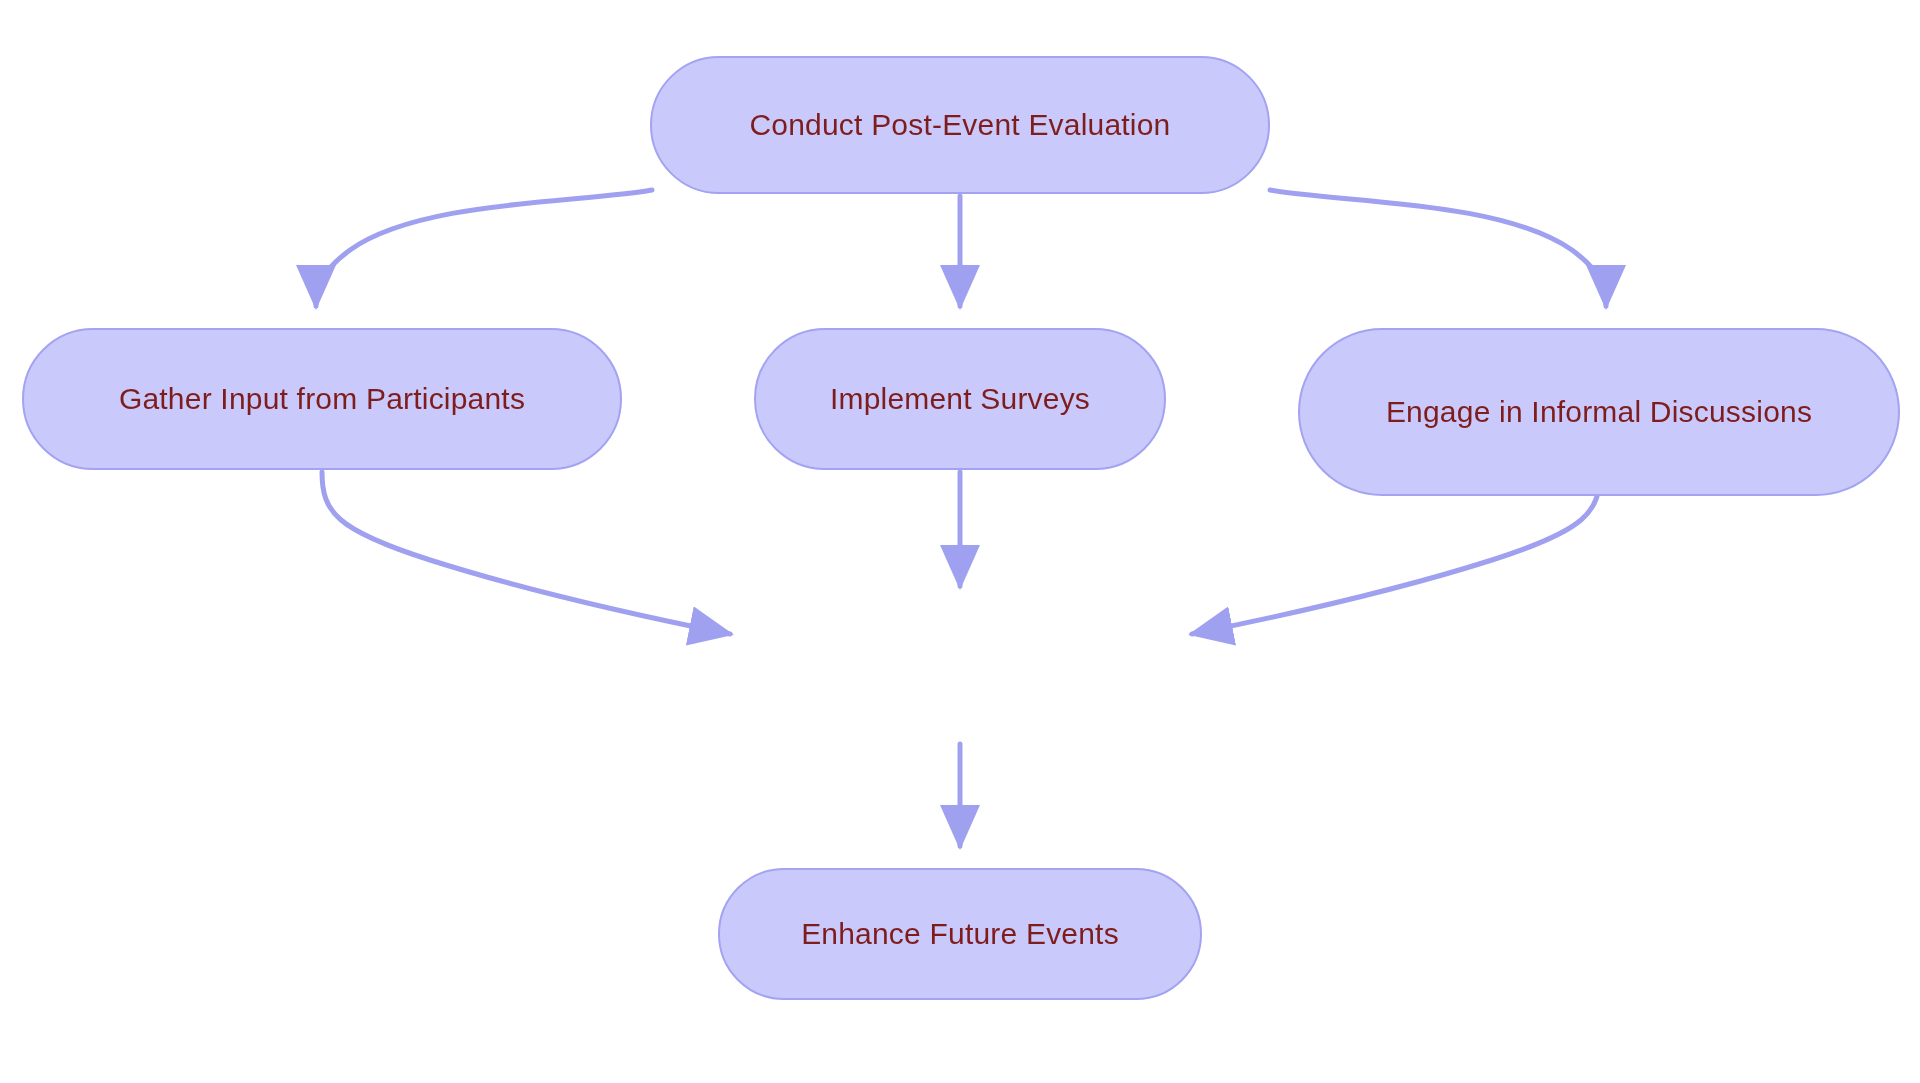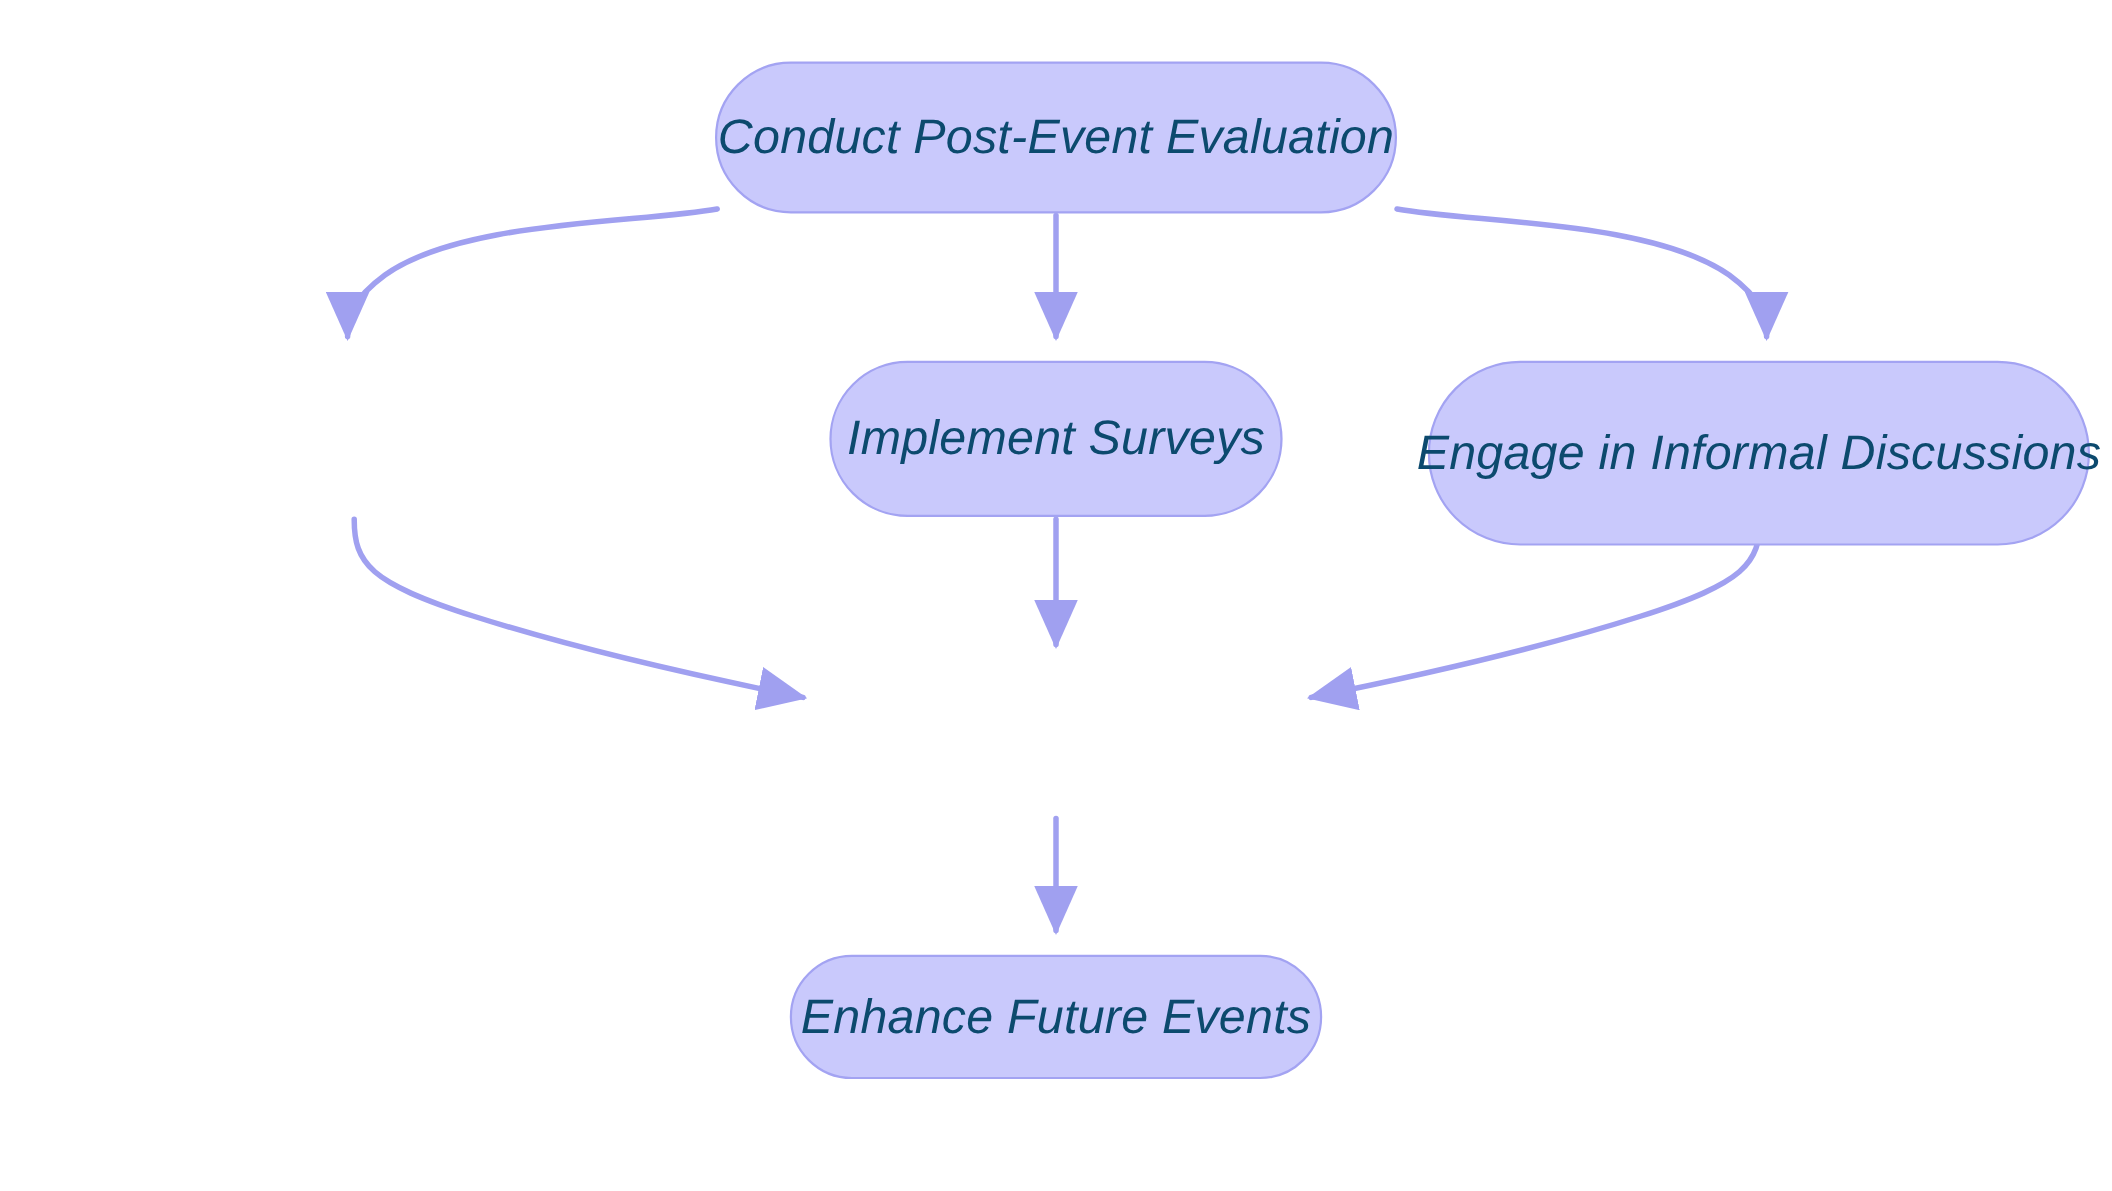--- a/index.html
+++ b/index.html
@@ -32,36 +32,35 @@
     box-sizing: border-box;
     display: flex;
     align-items: center;
     justify-content: center;
     background: #c9c9fc;
     border: 2px solid #a3a3f2;
     border-radius: 9999px;
     z-index: 2;
   }
   .node-label {
-    color: #0c4a6e;
-    font-size: 44px;
+    color: #7f1d1d;
+    font-size: 30px;
     font-weight: 400;
     letter-spacing: 0.2px;
     white-space: nowrap;
     line-height: 1;
     font-family: "Liberation Sans", "DejaVu Sans", sans-serif;
-    font-style: italic;
   }
   
   #node-root        { left: 650px;  top: 56px;  width: 620px;  height: 138px; }
   #node-gather      { left: 22px;   top: 328px; width: 600px;  height: 142px; }
   #node-surveys     { left: 754px;  top: 328px; width: 412px;  height: 142px; align-items: center; }
   #node-discussions { left: 1298px; top: 328px; width: 602px;  height: 168px; }
   #node-analyze     { left: 762px;  top: 608px; width: 396px;  height: 134px; }
-  #node-enhance     { left: 718px;  top: 868px; width: 484px;  height: 113px; }
+  #node-enhance     { left: 718px;  top: 868px; width: 484px;  height: 132px; }
 </style>
 </head>
 <body>
 
 <div id="flowchart-canvas">
 
   <svg id="edge-layer" viewBox="0 0 1920 1083" xmlns="http://www.w3.org/2000/svg">
     <defs>
       <marker id="arrowhead" markerWidth="9" markerHeight="8" refX="8.2" refY="4" orient="auto" markerUnits="strokeWidth">
         <path d="M0,0 L9,4 L0,8 z" fill="#a0a0f0"></path>
@@ -80,20 +79,23 @@
 
     <path d="M 1600,472 C 1600,512 1586,530 1492,560 C 1382,595 1262,620 1192,634" fill="none" stroke="#a0a0f0" stroke-width="5" stroke-linecap="round" marker-end="url(#arrowhead)"></path>
 
     <path d="M 960,744 L 960,846" fill="none" stroke="#a0a0f0" stroke-width="5" stroke-linecap="round" marker-end="url(#arrowhead)"></path>
   </svg>
 
   <div class="node" id="node-root">
     <span class="node-label">Conduct Post-Event Evaluation</span>
   </div>
 
+  <div class="node" id="node-gather">
+    <span class="node-label">Gather Input from Participants</span>
+  </div>
 
   <div class="node" id="node-surveys">
     <span class="node-label">Implement Surveys</span>
   </div>
 
   <div class="node" id="node-discussions">
     <span class="node-label">Engage in Informal Discussions</span>
   </div>
 
 

